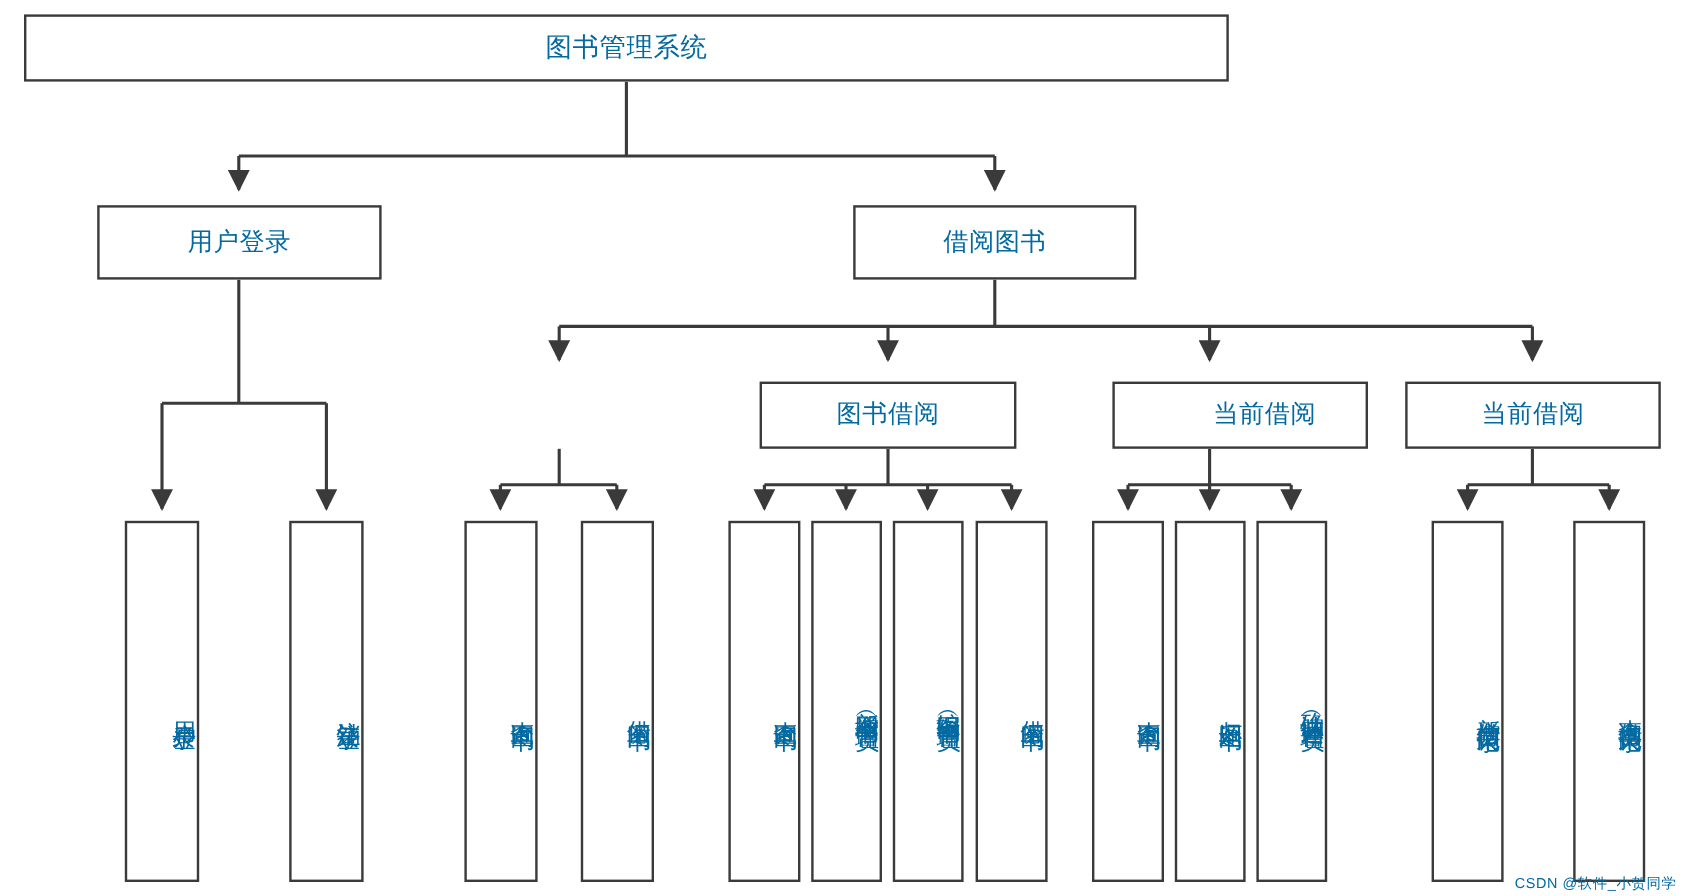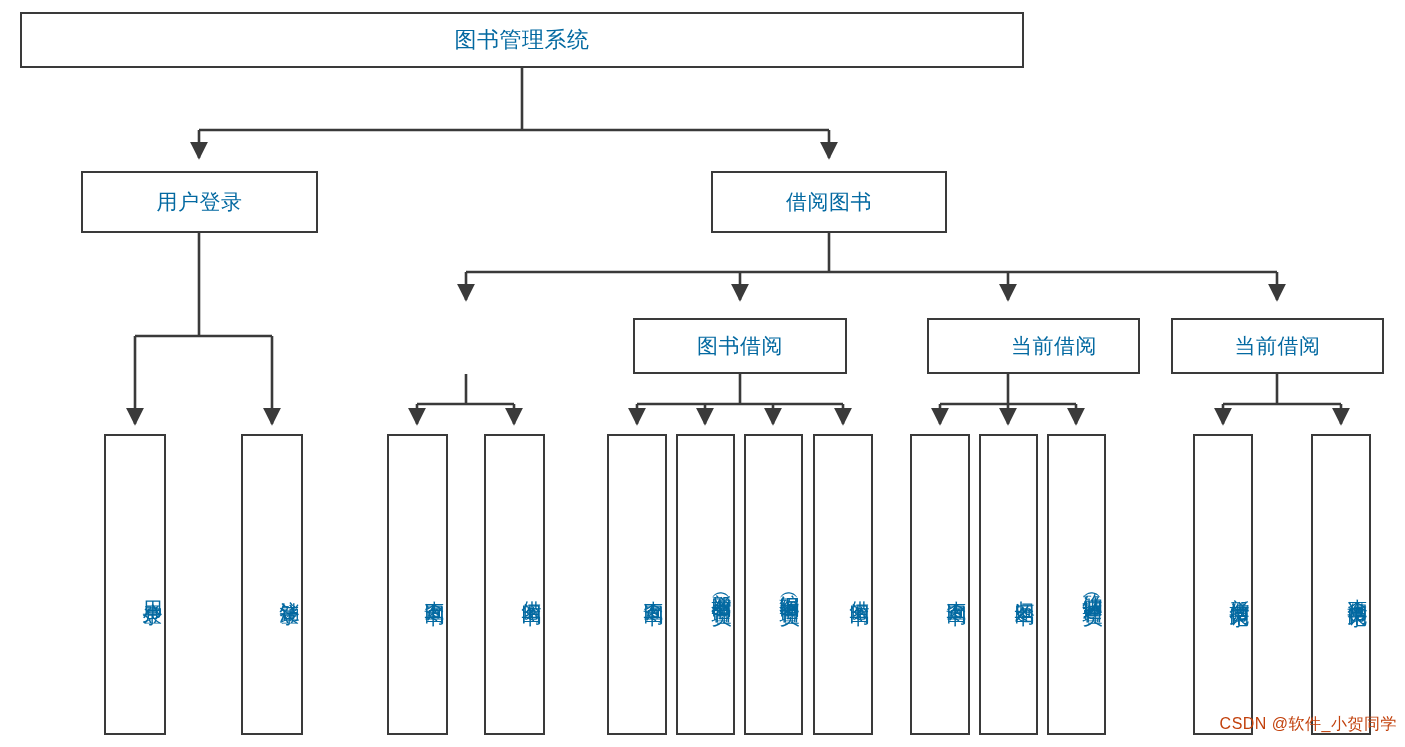--- a/index.html
+++ b/index.html
@@ -60,23 +60,23 @@
     align-items: flex-start;
     padding-top: 4px;
   }
   .node-label {
     display: block;
     white-space: nowrap;
   }
   #watermark {
     position: absolute;
     right: 8px;
-    bottom: 12px;
-    font-size: 16px;
-    color: #c2410c;
+    bottom: 2px;
+    font-size: 12px;
+    color: #0369a1;
     letter-spacing: 0.5px;
     white-space: nowrap;
     user-select: none;
   }
 </style>
 </head>
 <body>
 
 <div id="diagram-root">
 

